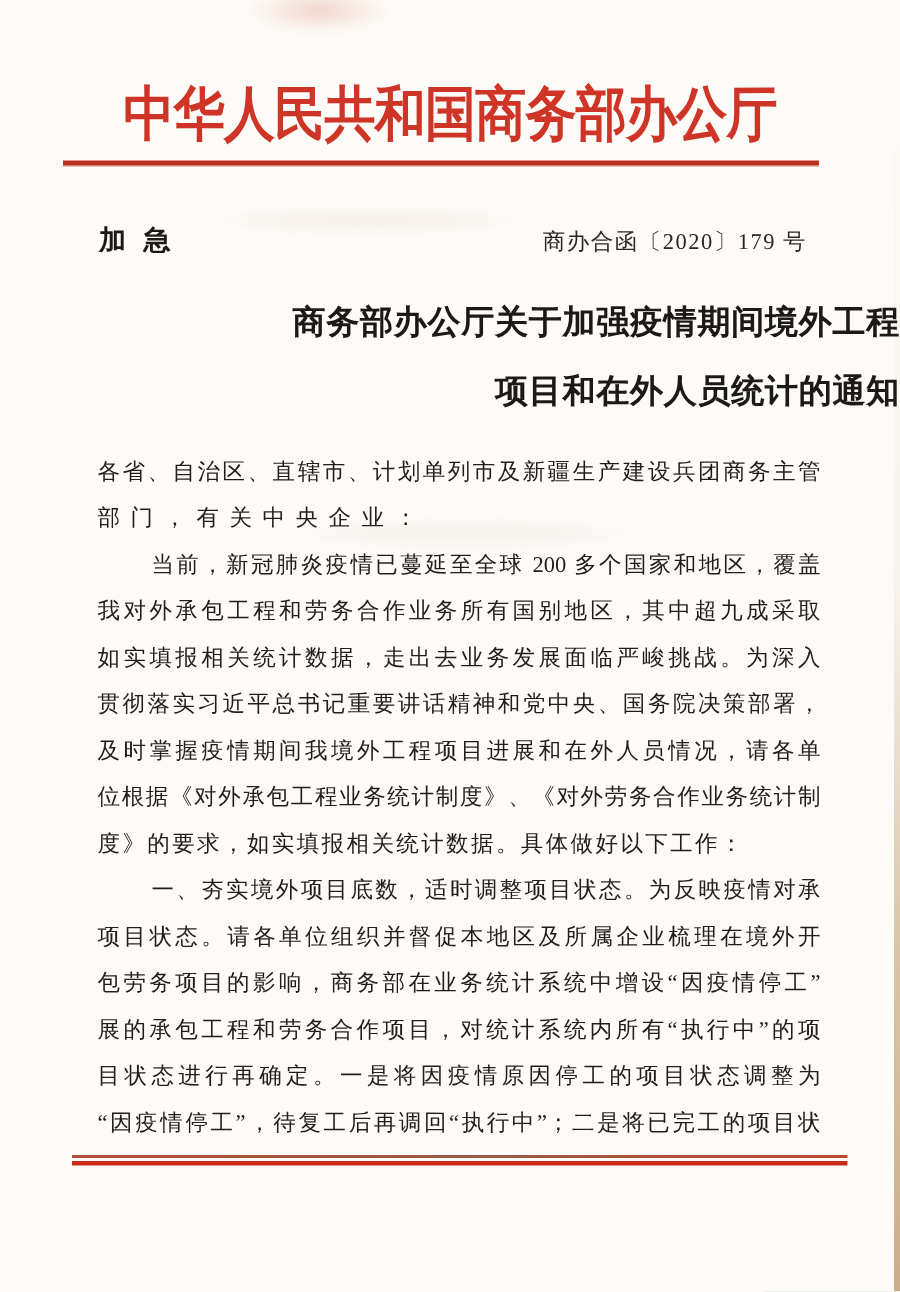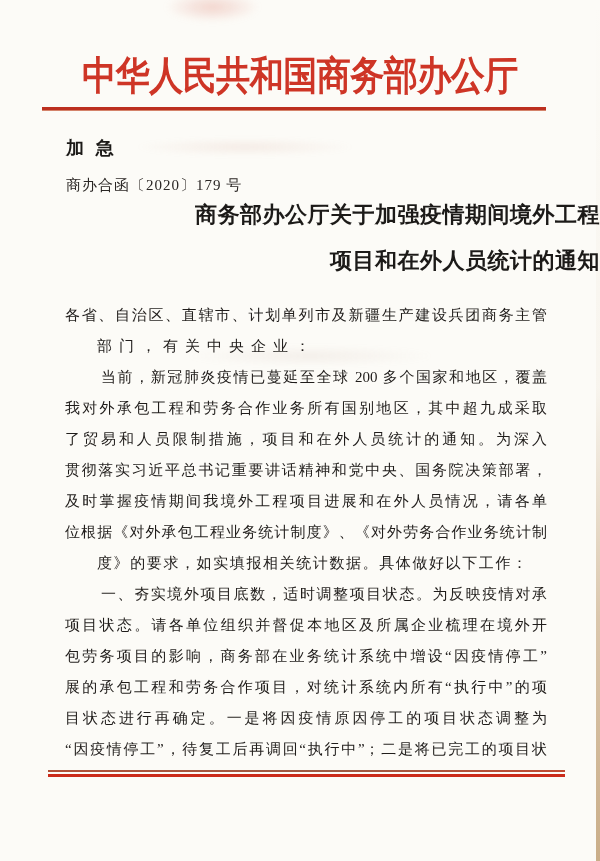--- a/index.html
+++ b/index.html
@@ -51,21 +51,21 @@
   }
   .header-rule {
     position: absolute; top: 107px; left: 42px; width: 504px;
     height: 3px;
     border-top: 3px solid #bc2f1f;
     border-bottom: 1px solid #d4836b;
   }
   
   .meta-row {
     position: absolute; top: 136px; left: 66px; right: 62px;
-    display: flex; justify-content: space-between; align-items: baseline; flex-direction: column;
+    display: flex; justify-content: space-between; align-items: baseline;
   }
   .urgency {
     font-size: 18px; font-weight: bold; letter-spacing: 0.65em; color: #1c1a18;
   }
   .doc-number {
     font-size: 15px; letter-spacing: 1px; color: #2a2624; margin-top: 16px;
   }
   
   .title {
     position: absolute; top: 192px; left: 0; width: 100%;
@@ -81,21 +81,21 @@
     font-size: 15px;
     line-height: 31px;
     color: #201d1b;
   }
   .bline {
     height: 31px;
     text-align: justify;
     text-align-last: justify;
     white-space: nowrap;
   }
-  .lastline { text-align-last: left; white-space: normal; letter-spacing: 1.6px; margin-left: 32px; }
+  .lastline { text-align-last: left; white-space: normal; letter-spacing: 1.6px; }
   .sal2 { letter-spacing: 7px; }
   .indent { text-indent: 2.4em; }
   .lead-bold { font-weight: normal; }
   
   .footer-rule {
     position: absolute; top: 770px; left: 48px; width: 517px;
   }
   .footer-rule .fr-top { height: 2px; background: linear-gradient(to right, #b05038, #9c5a44 55%, #c04a32); }
   .footer-rule .fr-gap { height: 2px; }
   .footer-rule .fr-bottom { height: 3px; background: #cb2b1a; }
@@ -123,21 +123,21 @@
     <div>商务部办公厅关于加强疫情期间境外工程</div>
     <div>项目和在外人员统计的通知</div>
   </div>
 
   <div class="body-text">
     <div class="bline">各省、自治区、直辖市、计划单列市及新疆生产建设兵团商务主管</div>
     <div class="bline lastline sal2">部门，有关中央企业：</div>
 
     <div class="bline indent">当前，新冠肺炎疫情已蔓延至全球 200 多个国家和地区，覆盖</div>
     <div class="bline">我对外承包工程和劳务合作业务所有国别地区，其中超九成采取</div>
-    <div class="bline">了贸易和人员限制措施，项目和在外人员统计的通知。为深入</div>
+    <div class="bline">如实填报相关统计数据，走出去业务发展面临严峻挑战。为深入</div>
     <div class="bline">贯彻落实习近平总书记重要讲话精神和党中央、国务院决策部署，</div>
     <div class="bline">及时掌握疫情期间我境外工程项目进展和在外人员情况，请各单</div>
     <div class="bline">位根据《对外承包工程业务统计制度》、《对外劳务合作业务统计制</div>
     <div class="bline lastline">度》的要求，如实填报相关统计数据。具体做好以下工作：</div>
 
     <div class="bline indent">
       <span class="lead-bold">一、夯实境外项目底数，适时调整项目状态。</span><span>为反映疫情对承</span>
     </div>
     <div class="bline">项目状态。请各单位组织并督促本地区及所属企业梳理在境外开</div>
     <div class="bline">包劳务项目的影响，商务部在业务统计系统中增设“因疫情停工”</div>

